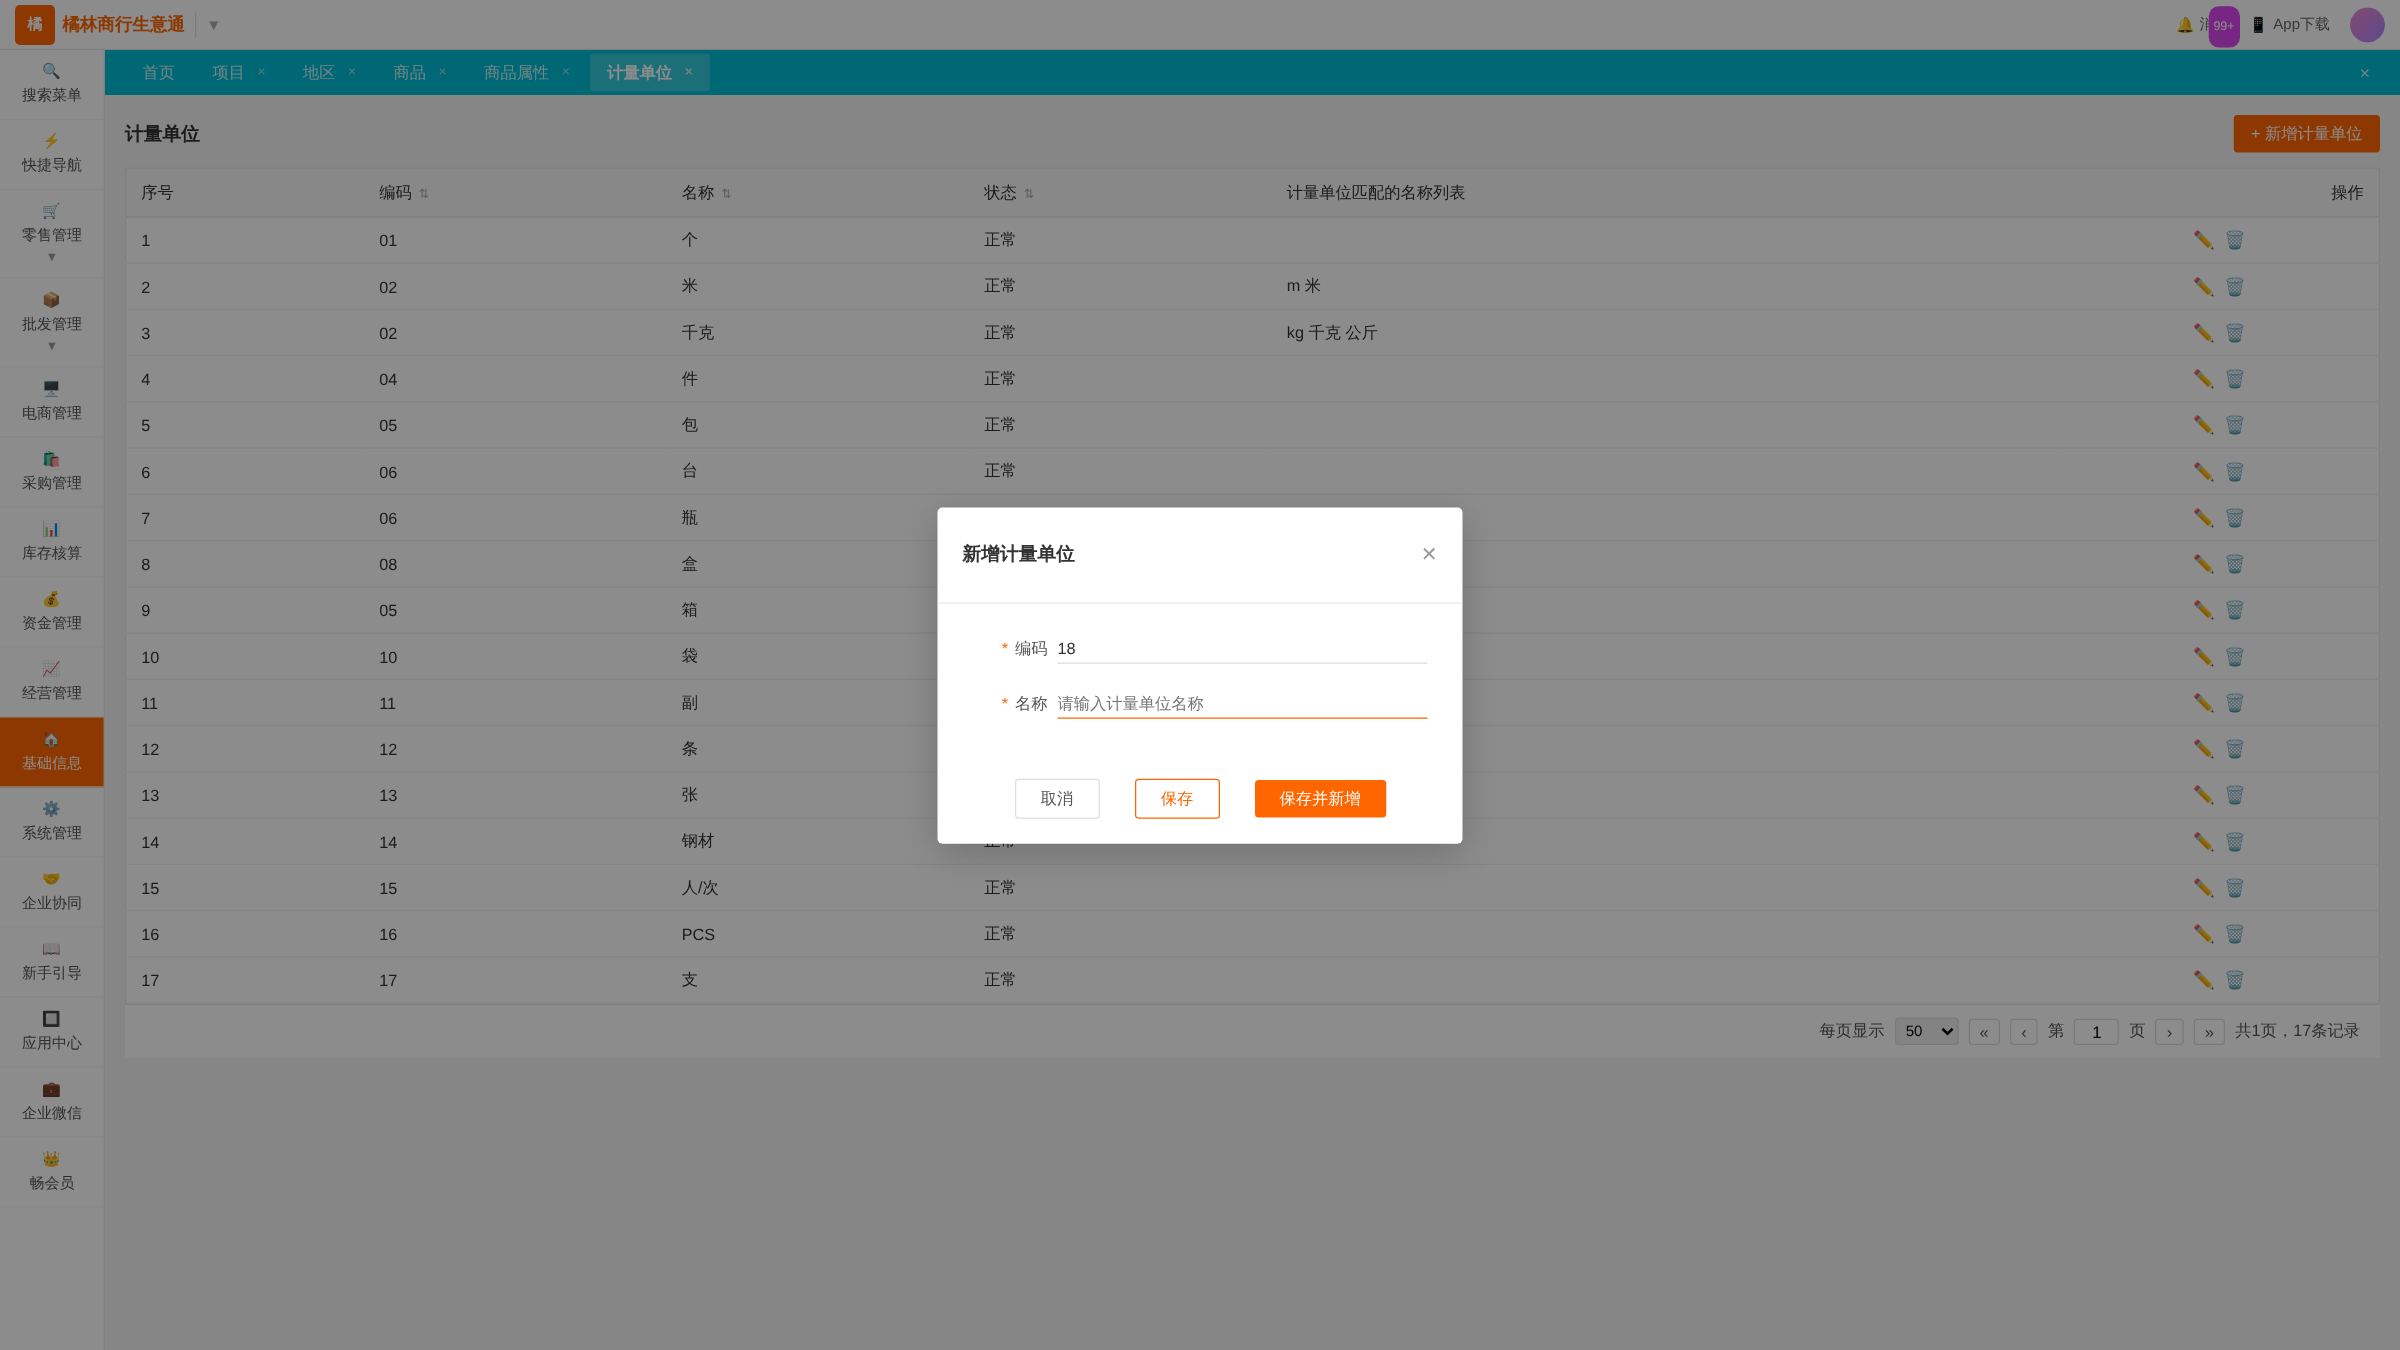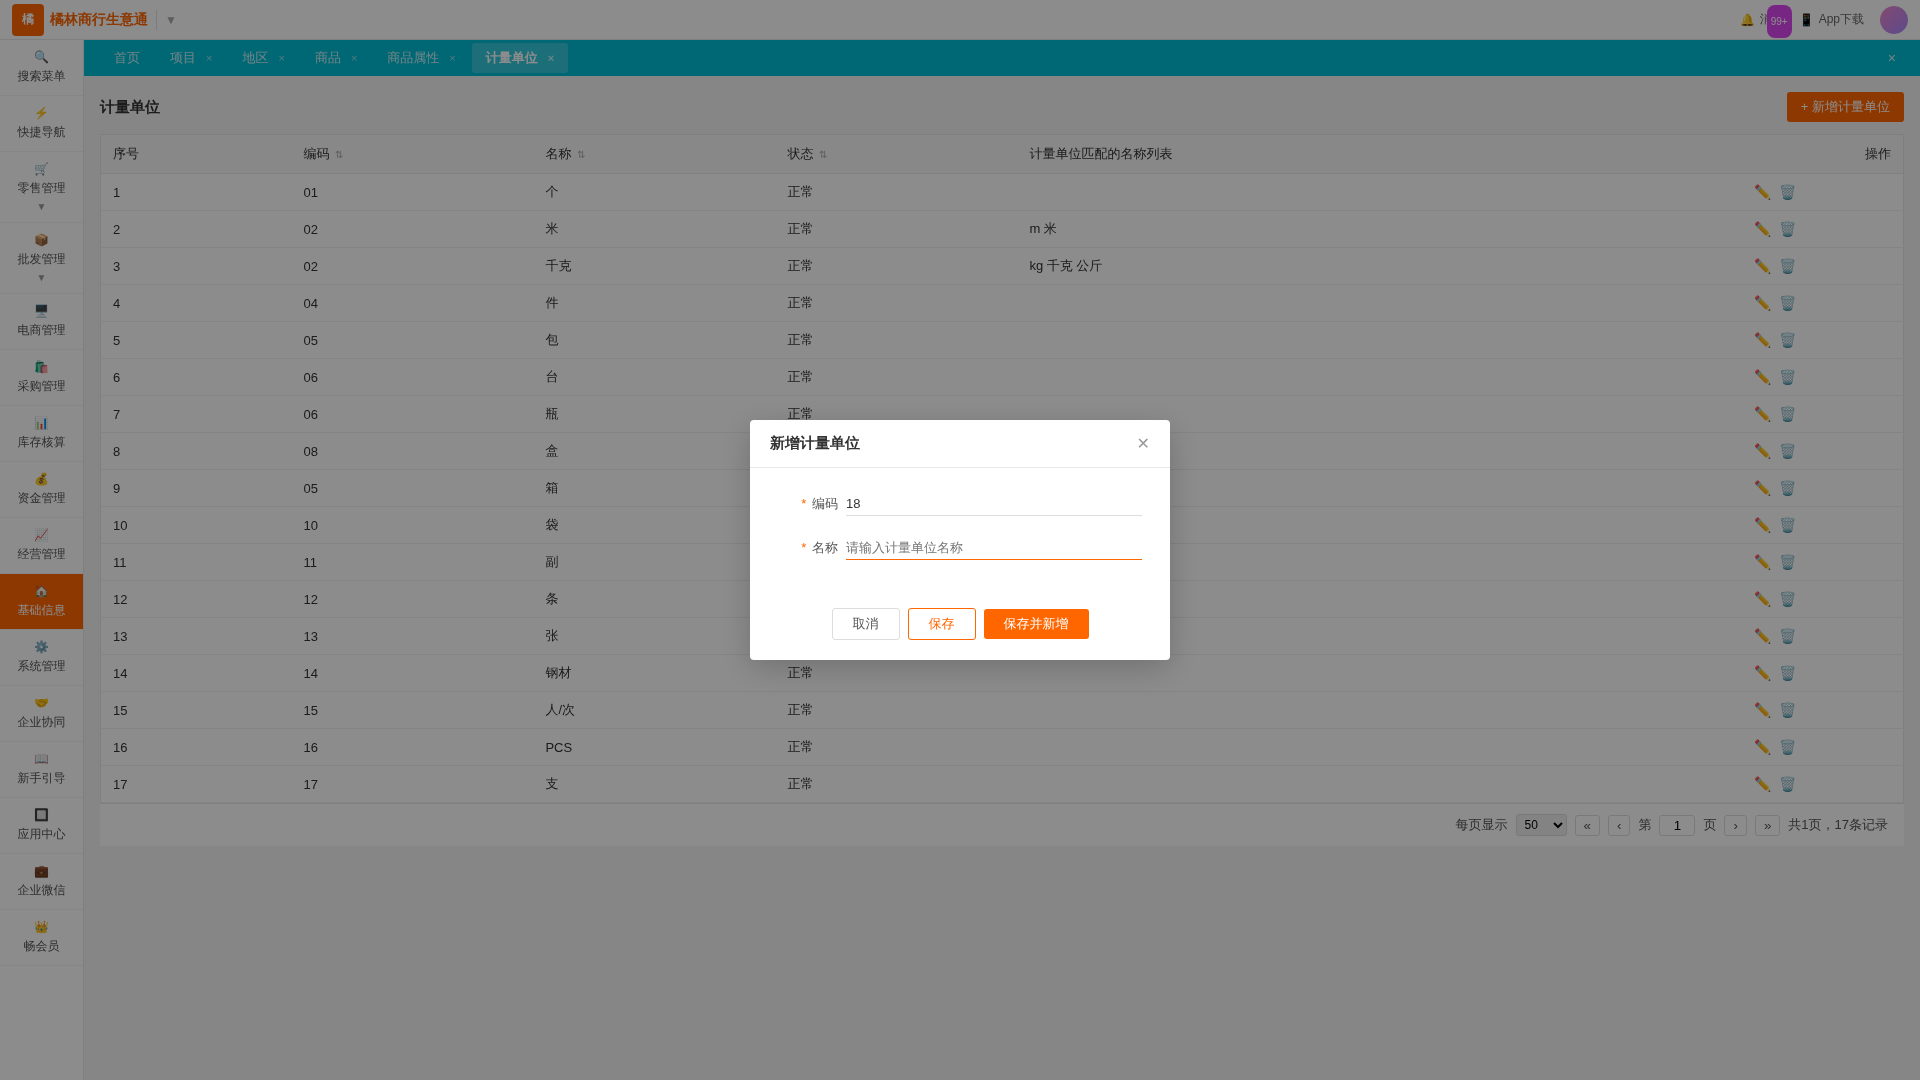--- a/index.html
+++ b/index.html
@@ -164,21 +164,21 @@
 
     
     .modal {
       background: #fff;
       border-radius: 4px;
       width: 420px;
       box-shadow: 0 8px 32px rgba(0,0,0,0.2);
       overflow: hidden;
     }
     .modal-header {
-      padding: 14px 20px;
+      padding: 28px 20px;
       border-bottom: 1px solid #e8e8e8;
       display: flex;
       align-items: center;
       justify-content: space-between;
     }
     .modal-title { font-size: 15px; font-weight: bold; color: #333; }
     .modal-close { cursor: pointer; color: #999; font-size: 16px; }
     .modal-body { padding: 24px 28px 16px; }
     .form-row {
       display: flex;
@@ -202,21 +202,21 @@
       font-size: 13px;
       outline: none;
       color: #333;
     }
     .form-input.active-input { border-bottom-color: #f60; }
     .modal-footer {
       padding: 12px 20px 20px;
       display: flex;
       align-items: center;
       justify-content: center;
-      gap: 8px;
+      gap: 28px;
     }
     .btn-cancel {
       padding: 6px 20px;
       border: 1px solid #ddd;
       background: #fff;
       color: #555;
       cursor: pointer;
       border-radius: 3px;
       font-size: 13px;
     }

